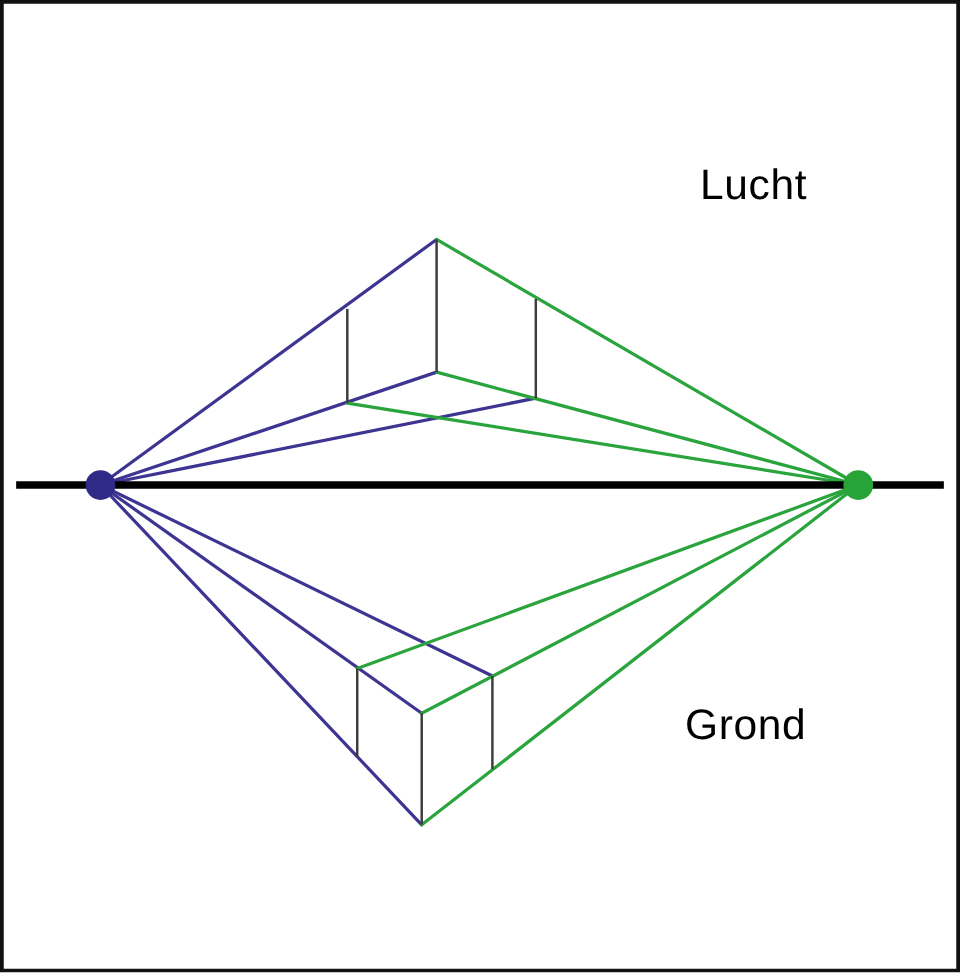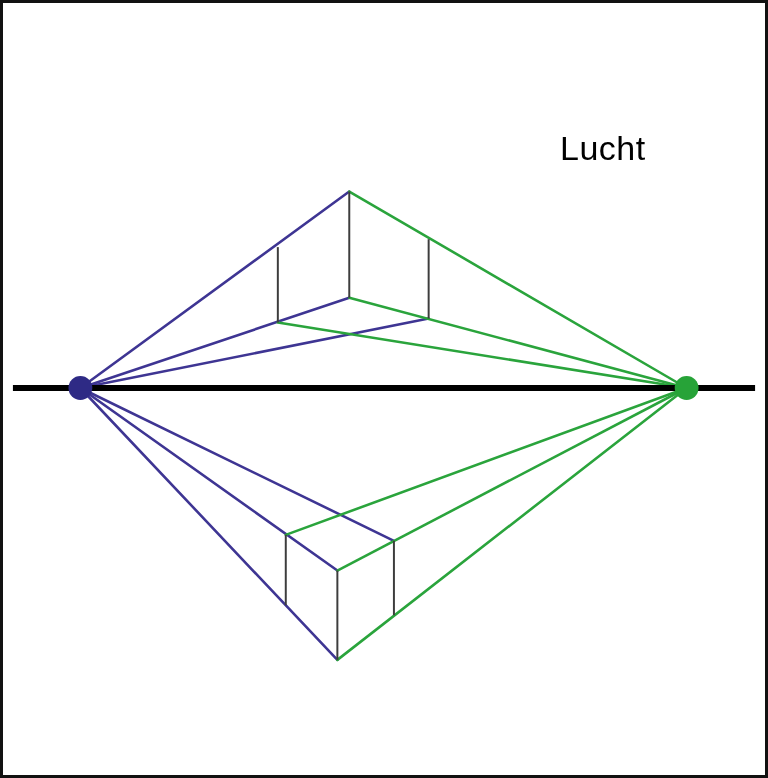--- a/index.html
+++ b/index.html
@@ -58,13 +58,14 @@
       <line x1="349" y1="190" x2="349" y2="297" stroke="#3d3d3d" stroke-width="2"></line>
       <line x1="429" y1="238" x2="429" y2="318" stroke="#3d3d3d" stroke-width="2"></line>
       <line x1="285" y1="536" x2="285" y2="607" stroke="#3d3d3d" stroke-width="2"></line>
       <line x1="337" y1="572" x2="337" y2="662" stroke="#3d3d3d" stroke-width="2"></line>
       <line x1="394" y1="542" x2="394" y2="617" stroke="#3d3d3d" stroke-width="2"></line>
       <line x1="10" y1="388" x2="758" y2="388" stroke="#000000" stroke-width="6"></line>
       <circle cx="78" cy="388" r="12" fill="#2e2a85"></circle>
       <circle cx="689" cy="388" r="12" fill="#27a338"></circle>
     </svg>
   <div class="diagram-label label-sky">Lucht</div>
+  <div class="diagram-label label-ground">Grond</div>
 </div>
 
 </body></html>

